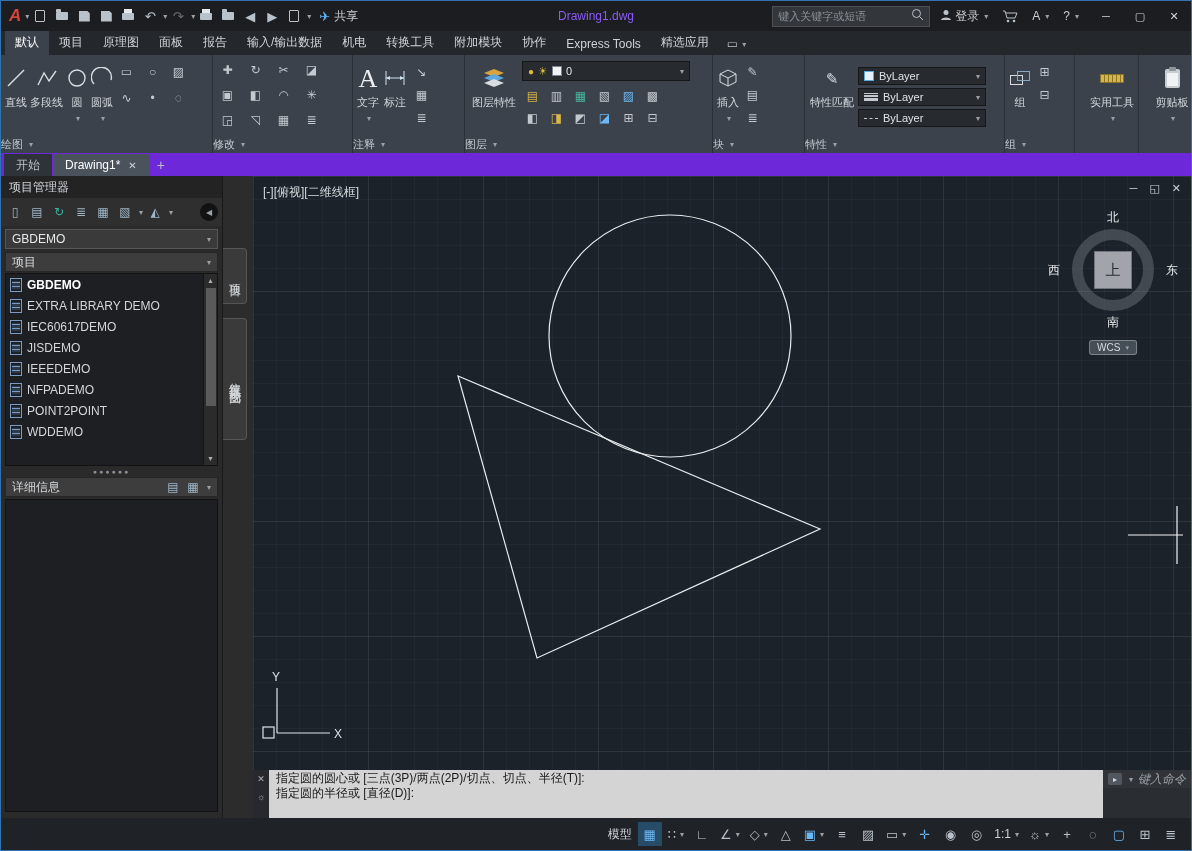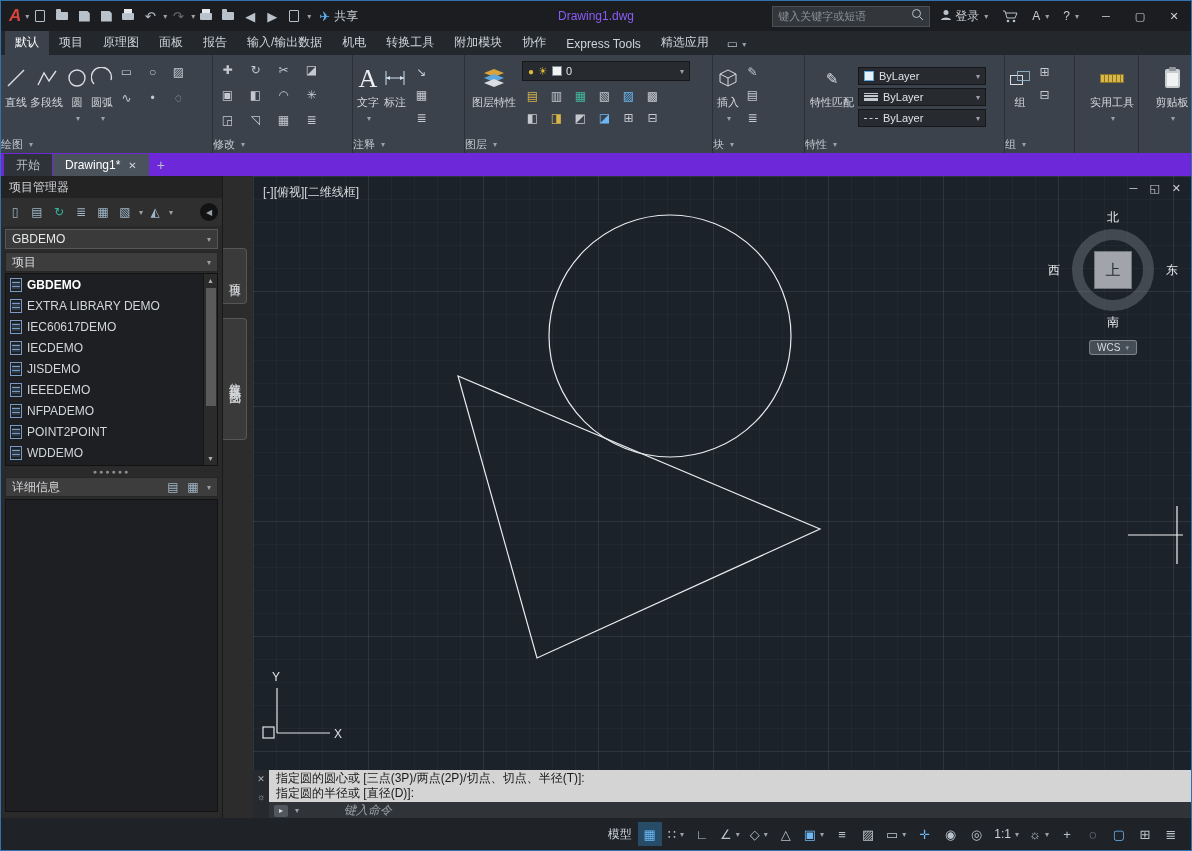--- a/index.html
+++ b/index.html
@@ -141,26 +141,26 @@
   .vc-w { position:absolute; left:-17px; top:50%; transform:translateY(-50%); color:#e6e9ec; font-size:12px; }
   .vc-e { position:absolute; right:-17px; top:50%; transform:translateY(-50%); color:#e6e9ec; font-size:12px; }
   .wcs { position:absolute; top:118px; left:50%; transform:translateX(-50%); background:rgba(120,130,140,0.45);
          border:1px solid rgba(170,178,186,0.55); border-radius:3px; color:#d6dce1; font-size:10px;
          padding:1px 7px; display:flex; align-items:center; gap:3px; white-space:nowrap; }
 
   
   .cmd { height:48px; display:flex; flex:none; background:#2a2d31; }
   .cmdgrip { width:16px; background:#26292d; display:flex; flex-direction:column; align-items:center;
              padding-top:4px; gap:8px; color:#aeb4ba; font-size:9px; }
-  .cmdmain { flex:1; display:flex; flex-direction:column; min-width:0; }
+  .cmdmain { flex:1; display:flex; flex-direction:row; min-width:0; }
   .cmdhist { flex:1; background:#d4d4d4; color:#1a1a1a; font-size:12px; line-height:15px; padding:1px 7px; }
   .cmdin { height:18px; background:#303439; display:flex; align-items:center; gap:5px; padding:0 5px; }
   .cmdbadge { width:14px; height:12px; background:#51575e; border-radius:2px; color:#d8dce0; font-size:8px;
               display:flex; align-items:center; justify-content:center; }
-  .cmdghost { color:#9aa0a6; font-size:12px; font-style:italic;margin-left:40px; }
+  .cmdghost { color:#9aa0a6; font-size:12px; font-style:italic; }
 
   
   .statusbar { height:32px; background:#1f2226; display:flex; align-items:center; justify-content:flex-end;
                gap:2px; padding:0 8px; flex:none; }
   .sb { height:24px; min-width:24px; padding:0 4px; display:flex; align-items:center; justify-content:center;
         gap:2px; color:#b9c2cb; font-size:13px; }
   .sb.txt { font-size:12px; color:#ccd2d8; }
   .sb.on { background:#264c68; color:#6cb8f4; }
   .sb.blue { color:#6cb8f4; }
 </style>
@@ -572,24 +572,20 @@
                 <span class="ic-doc"></span>
                 <span>GBDEMO</span>
               </div>
             <div class="ti">
                 <span class="ic-doc"></span>
                 <span>EXTRA LIBRARY DEMO</span>
               </div>
             <div class="ti">
                 <span class="ic-doc"></span>
                 <span>IEC60617DEMO</span>
-              </div>
-            <div class="ti">
-                <span class="ic-doc"></span>
-                <span>IECDEMO</span>
               </div>
             <div class="ti">
                 <span class="ic-doc"></span>
                 <span>JISDEMO</span>
               </div>
             <div class="ti">
                 <span class="ic-doc"></span>
                 <span>IEEEDEMO</span>
               </div>
             <div class="ti">

